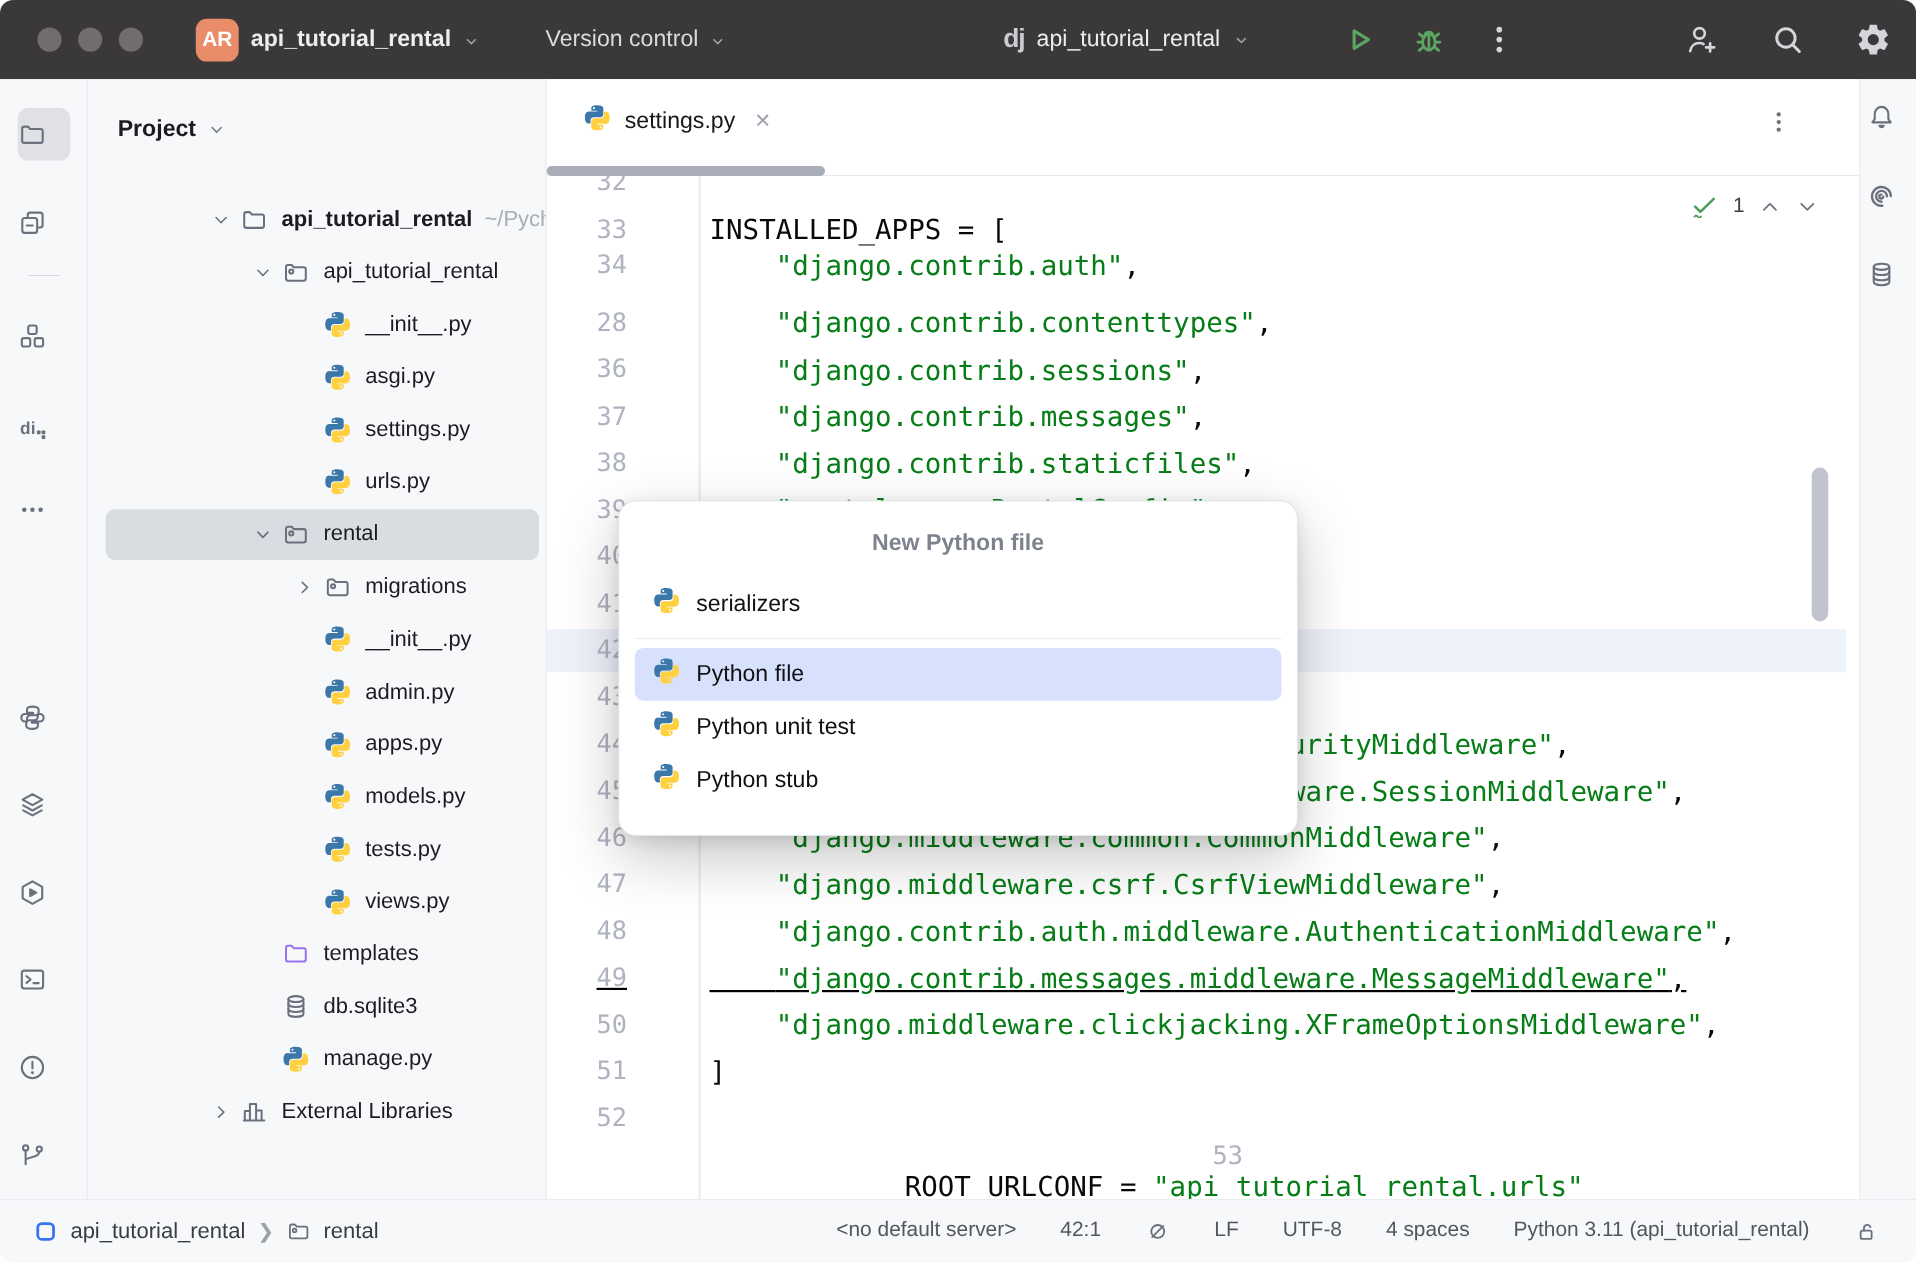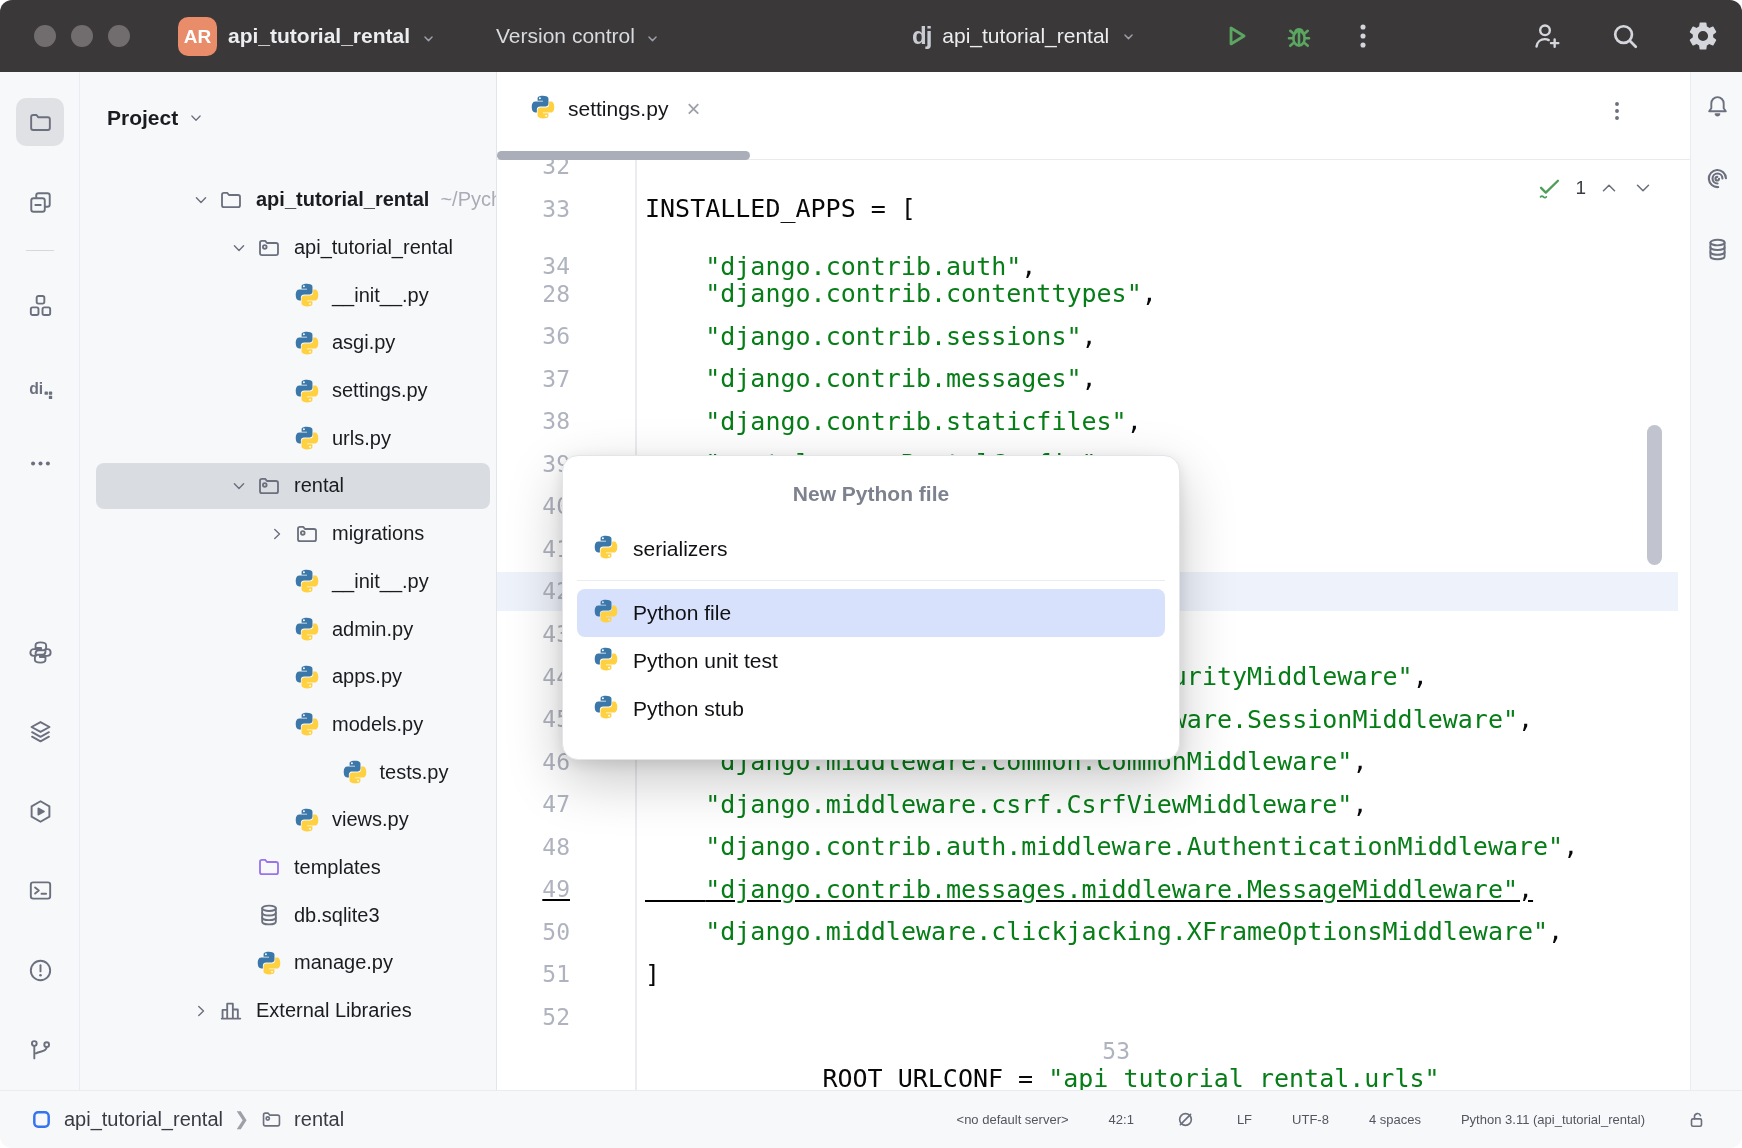--- a/index.html
+++ b/index.html
@@ -18,21 +18,21 @@
   .hdr-actions{position:absolute;left:1218px;top:0;height:72px;display:flex;align-items:center;gap:30px;}
   .hdr-right{position:absolute;right:22px;top:0;height:72px;display:flex;align-items:center;gap:44px;}
   .hbtn{width:34px;height:34px;display:flex;align-items:center;justify-content:center;color:#D4D6DB;cursor:pointer;}
   .hbtn.green{color:#5BA660;}
   .chev-dn{width:17px;height:17px;color:#9DA0A8;}
   .hbtn svg,.chev-dn svg{width:100%;height:100%;}
 
   
   .leftbar{position:absolute;left:0;top:72px;width:80px;height:1018px;background:#F7F8FA;border-right:1.5px solid #EBECF0;box-sizing:border-box;}
   .rightbar{position:absolute;right:0;top:72px;width:52px;height:1018px;background:#F7F8FA;border-left:1.5px solid #EBECF0;box-sizing:border-box;}
-  .abtn{position:absolute;left:16px;width:48px;height:48px;border-radius:10px;display:flex;align-items:center;justify-content:center;color:#6C707E;cursor:pointer;}
+  .abtn{position:absolute;left:16px;width:48px;height:48px;border-radius:10px;display:flex;align-items:center;color:#6C707E;cursor:pointer;}
   .rightbar .abtn{left:6px;width:40px;height:40px;}
   .abtn.active{background:#DFE1E5;}
   .abtn svg{width:27px;height:27px;}
   .abar-divider{position:absolute;left:26px;width:28px;height:0;border-top:1.5px solid #D6D8DE;}
 
   
   .projpanel{position:absolute;left:80px;top:72px;width:417px;height:1018px;background:#F7F8FA;border-right:1.5px solid #E3E5E9;box-sizing:border-box;overflow:hidden;}
   .pp-header{position:absolute;left:27px;top:34px;display:flex;align-items:center;gap:10px;font-size:21px;font-weight:700;color:#1B1C20;}
   .pp-header .chev{width:18px;height:18px;color:#6C707E;}
   .tree{position:absolute;left:0;top:104px;width:100%;}
@@ -81,21 +81,21 @@
   .popup-input svg{width:26px;height:26px;}
   .popup-divider{margin:8px 14px 0 14px;border-top:1.5px solid #EBECF0;}
   .popup-list{margin:8px 14px 0 14px;}
   .popup-item{height:48px;border-radius:8px;display:flex;align-items:center;gap:14px;padding-left:16px;font-size:21px;color:#101114;cursor:pointer;}
   .popup-item.sel{background:#D7E1FC;align-items:center;}
   .popup-item svg{width:26px;height:26px;}
 
   
   .statusbar{position:absolute;left:0;top:1090px;width:1742px;height:58px;background:#F7F8FA;border-top:1.5px solid #EBECF0;box-sizing:border-box;}
   .sb-left{position:absolute;left:30px;top:0;height:56px;display:flex;align-items:center;gap:11px;font-size:20px;color:#393B42;}
-  .sb-right{position:absolute;right:34px;top:0;height:56px;display:flex;align-items:center;gap:40px;font-size:13px;color:#54565F;}
+  .sb-right{position:absolute;right:34px;top:0;height:56px;display:flex;align-items:center;gap:40px;font-size:19px;color:#54565F;}
   .sb-ic{width:23px;height:23px;display:flex;align-items:center;color:#6C707E;}
   .sb-ic svg{width:23px;height:23px;}
   .sb-chev{color:#9DA0A8;font-size:18px;}
   .sb-item{cursor:pointer;}
 </style>
 </head>
 <body>
 
 <div class="window">
 
@@ -404,21 +404,21 @@
         <div class="trow" style="padding-left: 180px;">
           <span class="tchev"></span>
           <span class="ticon">
             <svg viewBox="0 0 24 24">
               <path fill="#3B77A8" d="M11.9 1.5c-5.2 0-4.9 2.27-4.9 2.27v2.35h5v.7H5s-3.4-.38-3.4 4.98 2.97 5.17 2.97 5.17h1.77v-2.45s-.1-2.97 2.92-2.97h4.95s2.83.05 2.83-2.73V4.3S17.5 1.5 11.9 1.5zM9.15 3.08a.9.9 0 1 1 0 1.8.9.9 0 0 1 0-1.8z"></path>
               <path fill="#FFD040" d="M12.1 22.5c5.2 0 4.9-2.27 4.9-2.27v-2.35h-5v-.7h7s3.4.38 3.4-4.98-2.97-5.17-2.97-5.17h-1.77v2.45s.1 2.97-2.92 2.97h-4.95s-2.83-.05-2.83 2.73v4.52s-.46 2.8 5.14 2.8zm2.75-1.58a.9.9 0 1 1 0-1.8.9.9 0 0 1 0 1.8z"></path>
             </svg>
           </span>
           <span class="tlabel">models.py</span>
         </div>
-        <div class="trow" style="padding-left: 180px; justify-content: center;">
+        <div class="trow" style="padding-left: 180px;">
           <span class="tchev"></span>
           <span class="ticon">
             <svg viewBox="0 0 24 24">
               <path fill="#3B77A8" d="M11.9 1.5c-5.2 0-4.9 2.27-4.9 2.27v2.35h5v.7H5s-3.4-.38-3.4 4.98 2.97 5.17 2.97 5.17h1.77v-2.45s-.1-2.97 2.92-2.97h4.95s2.83.05 2.83-2.73V4.3S17.5 1.5 11.9 1.5zM9.15 3.08a.9.9 0 1 1 0 1.8.9.9 0 0 1 0-1.8z"></path>
               <path fill="#FFD040" d="M12.1 22.5c5.2 0 4.9-2.27 4.9-2.27v-2.35h-5v-.7h7s3.4.38 3.4-4.98-2.97-5.17-2.97-5.17h-1.77v2.45s.1 2.97-2.92 2.97h-4.95s-2.83-.05-2.83 2.73v4.52s-.46 2.8 5.14 2.8zm2.75-1.58a.9.9 0 1 1 0-1.8.9.9 0 0 1 0 1.8z"></path>
             </svg>
           </span>
           <span class="tlabel">tests.py</span>
         </div>
         <div class="trow" style="padding-left: 180px;">
@@ -500,21 +500,21 @@
       <div class="gutterline"></div>
       <div id="code-lines">
           <div class="cline" style="top: -15.3px;">
             <span class="lnum">32</span>
             <span class="lcode"></span>
           </div>
           <div class="cline" style="top: 27.25px;">
             <span class="lnum">33</span>
             <span class="lcode"><span class="p">INSTALLED_APPS = [</span></span>
           </div>
-          <div class="cline" style="top: 85px;">
+          <div class="cline" style="top: 60px;">
             <span class="lnum">34</span>
             <span class="lcode"><span class="p">    </span><span class="s">"django.contrib.auth"</span><span class="p">,</span></span>
           </div>
           <div class="cline" style="top: 112.35px;">
             <span class="lnum">28</span>
             <span class="lcode"><span class="p">    </span><span class="s">"django.contrib.contenttypes"</span><span class="p">,</span></span>
           </div>
           <div class="cline" style="top: 154.9px;">
             <span class="lnum">36</span>
             <span class="lcode"><span class="p">    </span><span class="s">"django.contrib.sessions"</span><span class="p">,</span></span>

